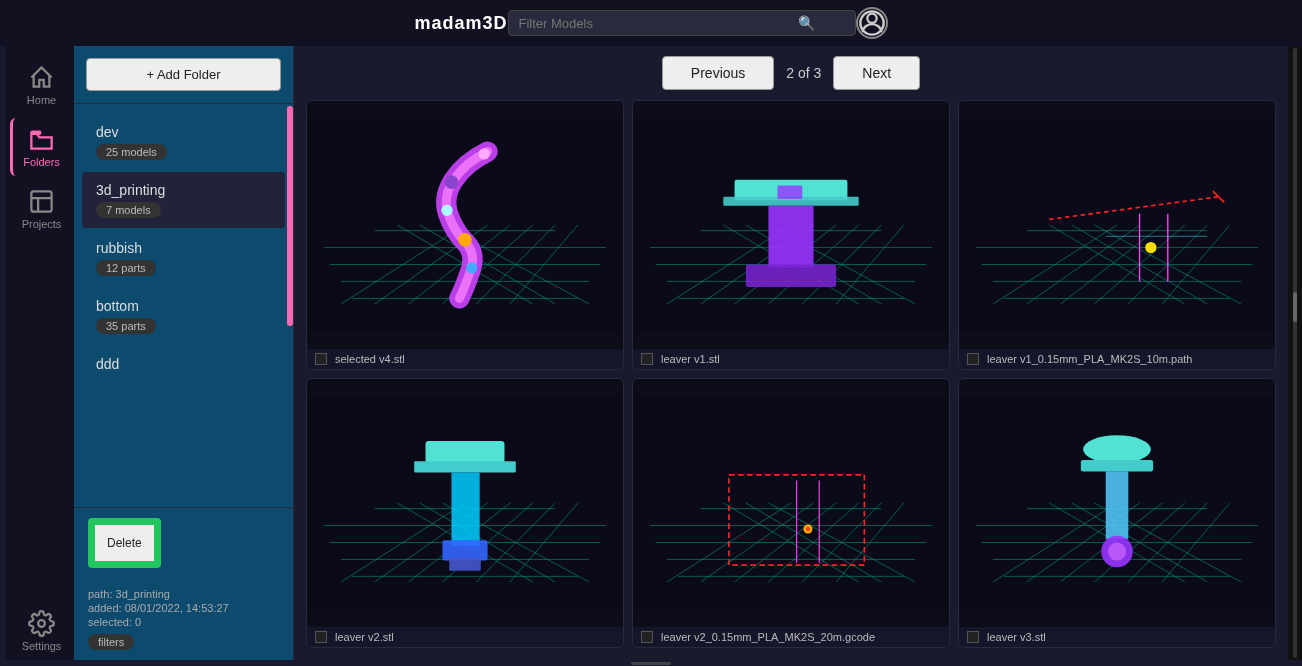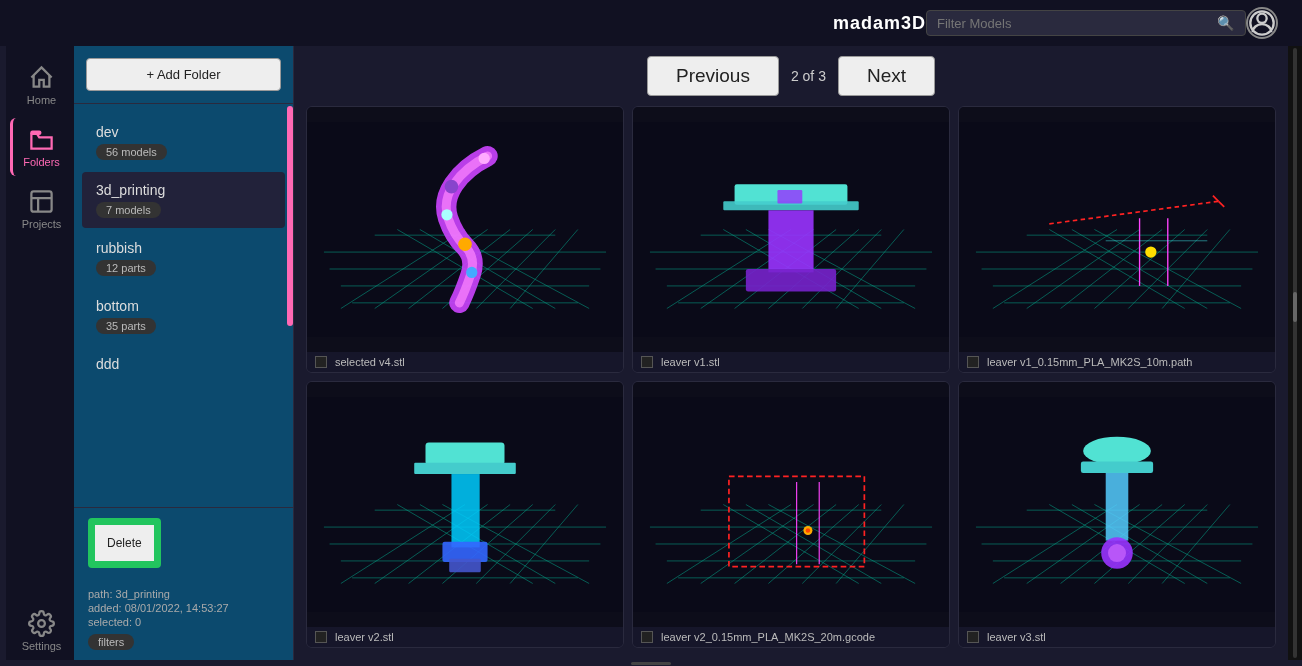--- a/index.html
+++ b/index.html
@@ -15,37 +15,37 @@
       flex-direction: column;
     }
 
     
     .topbar {
       background: #111122;
       height: 46px;
       display: flex;
       align-items: center;
       padding: 0 24px;
-      justify-content: flex-end;
+      justify-content: center;
       flex-shrink: 0;
     }
     .topbar-logo {
       color: #ffffff;
       font-size: 18px;
       font-weight: bold;
       letter-spacing: 1px;
     }
     .topbar-search {
       display: flex;
       align-items: center;
       background: #2a2a3e;
       border: 1px solid #444;
       border-radius: 4px;
       padding: 4px 10px;
-      width: 320px;
+      width: 348px;
     }
     .topbar-search input {
       background: transparent;
       border: none;
       outline: none;
       color: #aaa;
       font-size: 13px;
       width: 280px;
     }
     .topbar-search .search-icon { color: #888; font-size: 14px; }
@@ -221,21 +221,21 @@
       gap: 12px;
       flex-shrink: 0;
     }
     .pagination-btn {
       background: #eee;
       color: #222;
       border: 1px solid #999;
       border-radius: 4px;
       padding: 8px 28px;
       cursor: pointer;
-      font-size: 19px;
+      font-size: 14px;
       font-weight: 500;
     }
     .pagination-info {
       color: #ccc;
       font-size: 14px;
     }
 
     
     .models-grid {
       flex: 1;
@@ -395,21 +395,21 @@
     </div>
   </div>
 
   <div class="folders-panel">
     <div class="folders-header">
       <button class="add-folder-btn">+ Add Folder</button>
     </div>
     <div class="folders-list">
       <div class="folder-item">
         <div class="folder-name">dev</div>
-        <span class="folder-badge">56 models</span>
+        <span class="folder-badge">25 models</span>
       </div>
       <div class="folder-item active">
         <div class="folder-name">3d_printing</div>
         <span class="folder-badge">7 models</span>
       </div>
       <div class="folder-item">
         <div class="folder-name">rubbish</div>
         <span class="folder-badge">12 parts</span>
       </div>
       <div class="folder-item">

